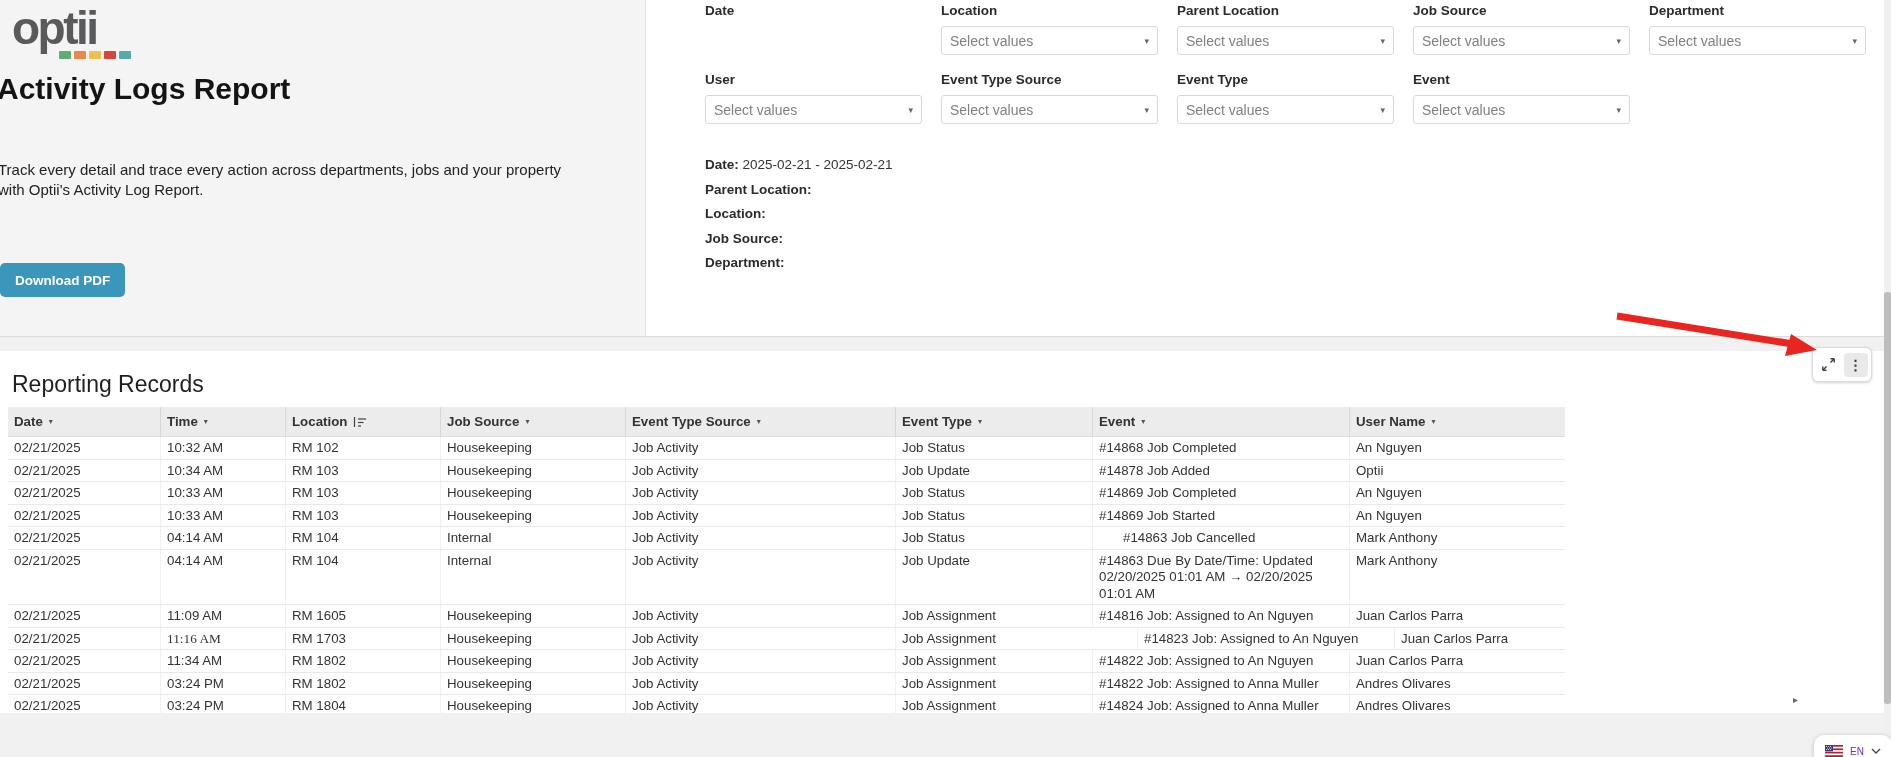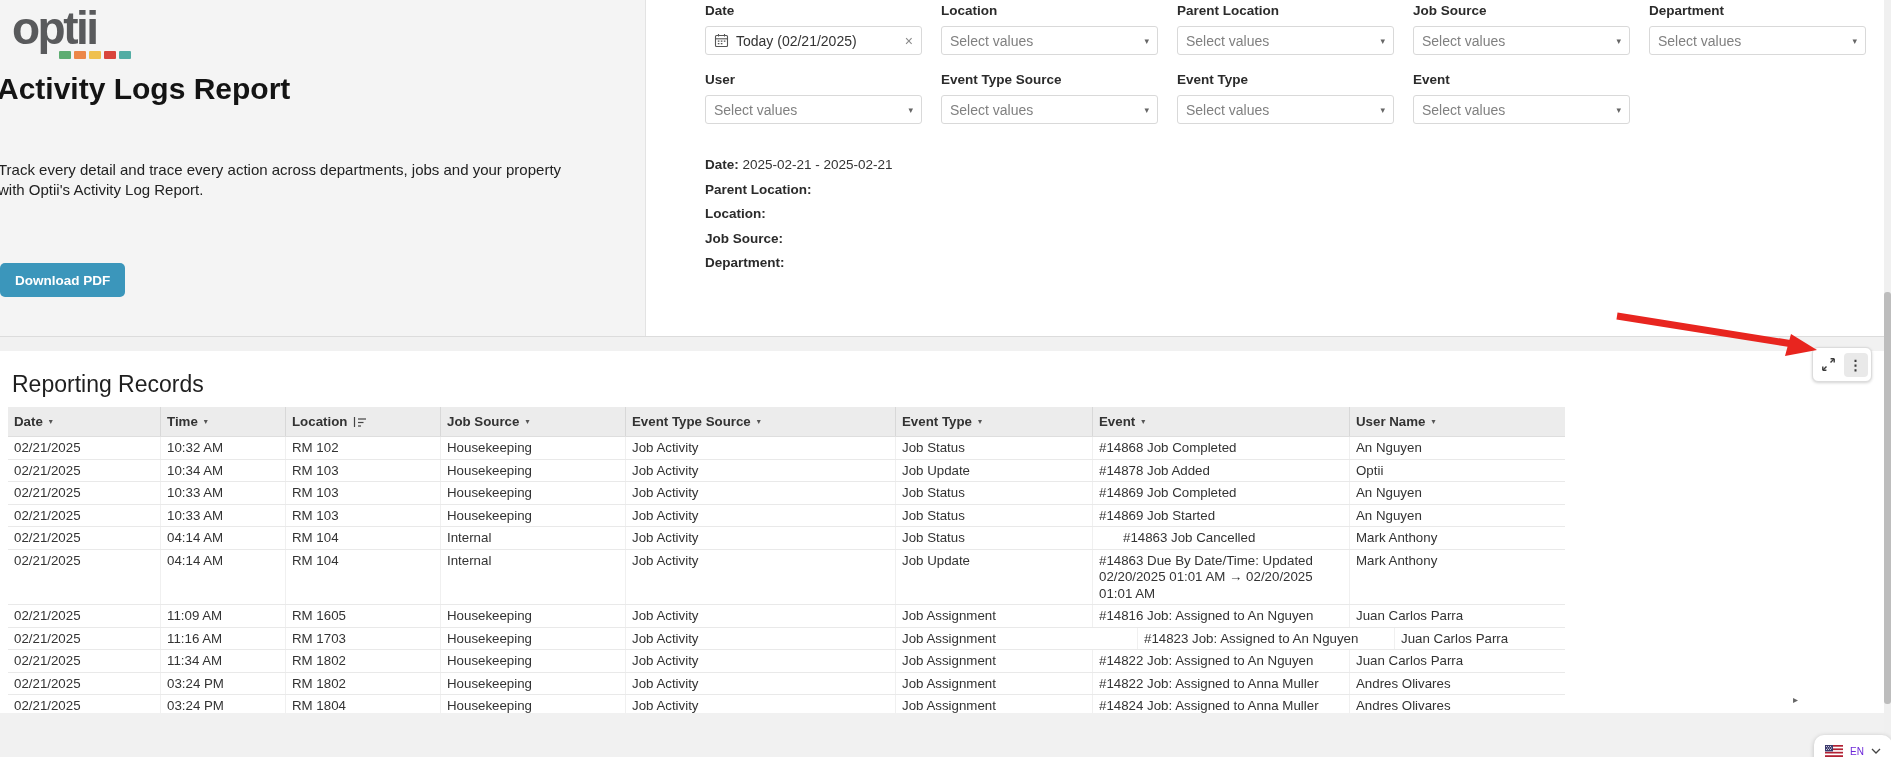--- a/index.html
+++ b/index.html
@@ -85,41 +85,20 @@
           <span style="background: rgb(83, 173, 164);"></span>
         </div>
     </div>
     <div class="page-title">Activity Logs Report</div>
     <div class="page-desc">Track every detail and trace every action across departments, jobs and your property with Optii's Activity Log Report.</div>
     <button class="download-btn">Download PDF</button>
   </div>
   <div class="filter-row r1">
       <div class="field">
         <div class="f-label">Date</div>
-        <div class="f-box">
-          <div class="cal">
-            <svg width="15" height="15" viewBox="0 0 15 15">
-              <g stroke="#555" stroke-width="1.1" fill="none">
-                <rect x="1.5" y="2.5" width="12" height="11" rx="1"></rect>
-                <line x1="1.5" y1="5.8" x2="13.5" y2="5.8"></line>
-                <line x1="4.5" y1="1" x2="4.5" y2="3.5"></line>
-                <line x1="10.5" y1="1" x2="10.5" y2="3.5"></line>
-              </g>
-              <g fill="#555">
-                <rect x="3.8" y="7.5" width="1.6" height="1.3"></rect>
-                <rect x="6.8" y="7.5" width="1.6" height="1.3"></rect>
-                <rect x="9.8" y="7.5" width="1.6" height="1.3"></rect>
-                <rect x="3.8" y="10" width="1.6" height="1.3"></rect>
-                <rect x="6.8" y="10" width="1.6" height="1.3"></rect>
-              </g>
-            </svg>
-          </div>
-          <div class="f-val">Today (02/21/2025)</div>
-          <div class="clear">×</div>
-        </div>
       </div>
       <div class="field">
         <div class="f-label">Location</div>
         <div class="f-box">
           <div class="f-ph">Select values</div>
           <div class="caret">▾</div>
         </div>
       </div>
       <div class="field">
         <div class="f-label">Parent Location</div>
@@ -296,21 +275,21 @@
           <div class="t-cell" style="flex: 0 0 125px;">11:09 AM</div>
           <div class="t-cell" style="flex: 0 0 155px;">RM 1605</div>
           <div class="t-cell" style="flex: 0 0 185px;">Housekeeping</div>
           <div class="t-cell" style="flex: 0 0 270px;">Job Activity</div>
           <div class="t-cell" style="flex: 0 0 197px;">Job Assignment</div>
           <div class="t-cell" style="flex: 0 0 257px;">#14816 Job: Assigned to An Nguyen</div>
           <div class="t-cell" style="flex: 0 0 216px;">Juan Carlos Parra</div>
         </div>
         <div class="t-row">
           <div class="t-cell" style="flex: 0 0 152px;">02/21/2025</div>
-          <div class="t-cell" style="flex: 0 0 125px;">11:16 AM</div>
+          <div class="t-cell" style="flex: 0 0 125px; font-family: Liberation Serif, serif;">11:16 AM</div>
           <div class="t-cell" style="flex: 0 0 155px;">RM 1703</div>
           <div class="t-cell" style="flex: 0 0 185px;">Housekeeping</div>
           <div class="t-cell" style="flex: 0 0 270px;">Job Activity</div>
           <div class="t-cell" style="flex: 0 0 197px;">Job Assignment</div>
           <div class="t-cell" style="flex: 0 0 257px; margin-left: 45px;">#14823 Job: Assigned to An Nguyen</div>
           <div class="t-cell" style="flex: 0 0 216px;">Juan Carlos Parra</div>
         </div>
         <div class="t-row">
           <div class="t-cell" style="flex: 0 0 152px;">02/21/2025</div>
           <div class="t-cell" style="flex: 0 0 125px;">11:34 AM</div>

